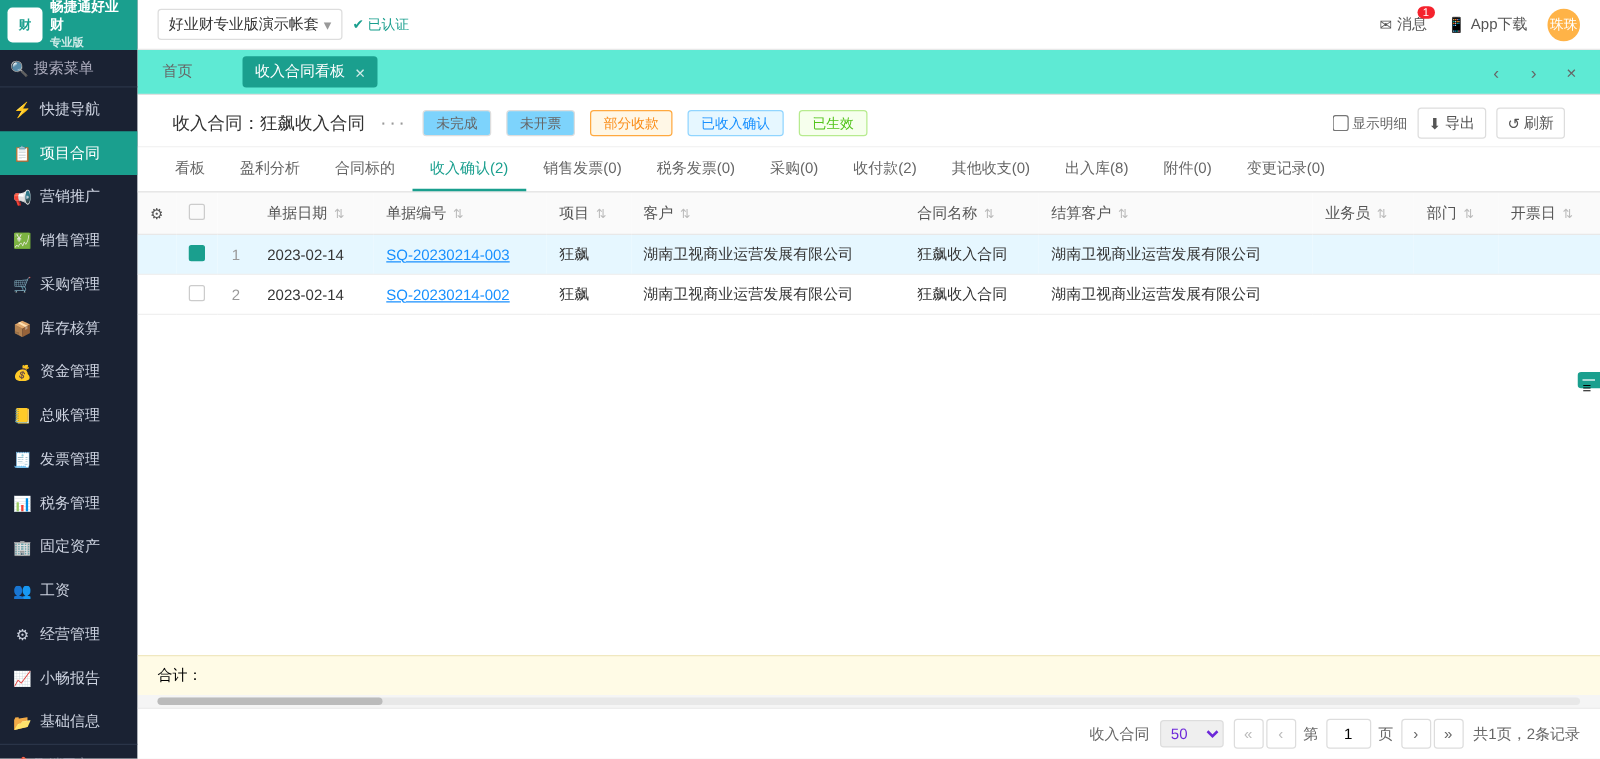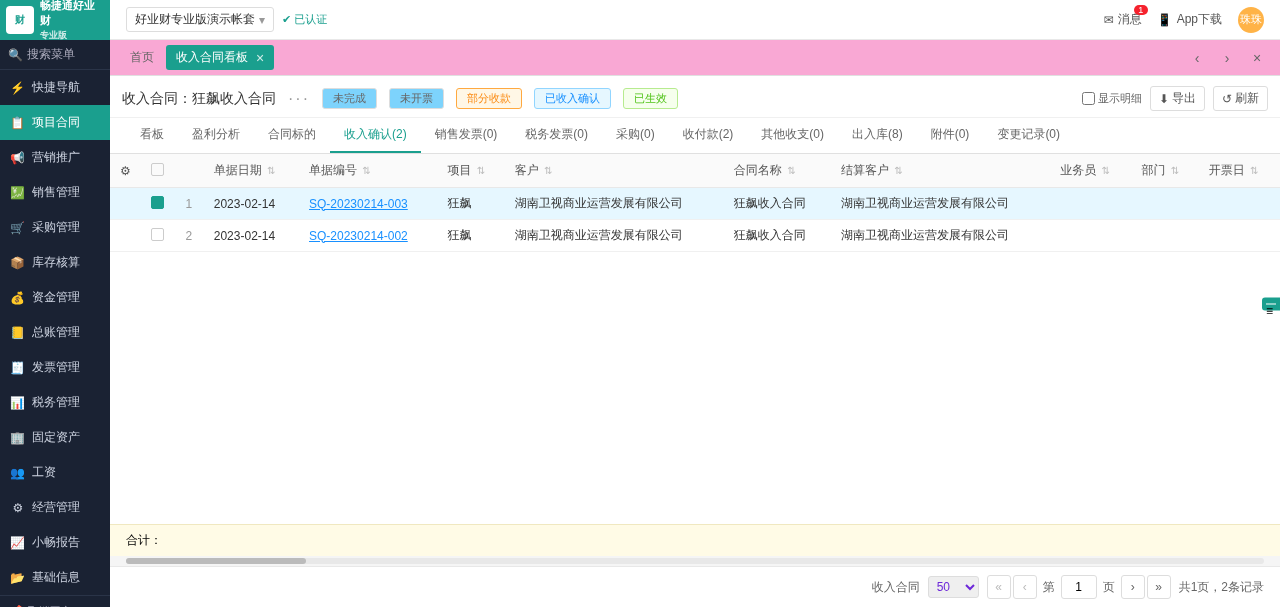--- a/index.html
+++ b/index.html
@@ -24,30 +24,30 @@
     .topbar { background: #fff; height: 40px; display: flex; align-items: center; justify-content: space-between; padding: 0 16px; border-bottom: 1px solid #e8e8e8; flex-shrink: 0; }
     .topbar-left { display: flex; gap: 8px; }
     .company-select { display: flex; align-items: center; gap: 4px; font-size: 12px; color: #333; border: 1px solid #ddd; padding: 3px 8px; border-radius: 3px; cursor: pointer; max-width: 200px; }
     .verified-badge { display: flex; align-items: center; gap: 3px; font-size: 11px; color: #1a9f8e; }
     .topbar-right { display: flex; align-items: center; gap: 16px; }
     .topbar-action { display: flex; align-items: center; gap: 4px; font-size: 12px; color: #555; cursor: pointer; position: relative; }
     .badge { background: #f5222d; color: #fff; font-size: 9px; border-radius: 8px; padding: 0 4px; position: absolute; top: -6px; right: -6px; min-width: 14px; text-align: center; }
     .avatar { width: 26px; height: 26px; background: #ffb347; border-radius: 50%; display: flex; align-items: center; justify-content: center; color: #fff; font-size: 11px; }
 
     
-    .nav-tabs { background: #f9a8d4; border-bottom: 1px solid #e0e0e0; display: flex; align-items: center; padding: 0 12px; gap: 4px; flex-shrink: 0; height: 36px; }
+    .nav-tabs { background: #5eead4; border-bottom: 1px solid #e0e0e0; display: flex; align-items: center; padding: 0 12px; gap: 4px; flex-shrink: 0; height: 36px; }
     .nav-home { font-size: 12px; color: #666; padding: 4px 8px; cursor: pointer; }
-    .nav-tab-item { display: flex; align-items: center; gap: 4px; background: #1a9f8e; color: #fff; border-radius: 3px; padding: 4px 10px; font-size: 12px; cursor: pointer; }
+    .nav-tab-item { display: flex; align-items: center; gap: 4px; background: #1a9f8e; color: #fff; border-radius: 3px; padding: 4px 10px; font-size: 12px; cursor: pointer; margin-left: 28px; }
     .nav-tab-close { font-size: 14px; color: rgba(255,255,255,0.8); margin-left: 4px; }
     .nav-controls { margin-left: auto; display: flex; align-items: center; gap: 8px; }
     .nav-ctrl-btn { width: 22px; height: 22px; display: flex; align-items: center; justify-content: center; cursor: pointer; color: #666; font-size: 14px; }
 
     
     .content { flex: 1; background: #fff; overflow: hidden; display: flex; flex-direction: column; }
-    .content-header { padding: 10px 12px 6px; display: flex; align-items: center; gap: 12px; border-bottom: 1px solid #f0f0f0; flex-shrink: 0; }
+    .content-header { padding: 10px 28px 6px; display: flex; align-items: center; gap: 12px; border-bottom: 1px solid #f0f0f0; flex-shrink: 0; }
     .content-title { font-size: 14px; color: #333; font-weight: 500; }
     .content-more { color: #999; cursor: pointer; font-size: 16px; letter-spacing: 2px; }
     .status-btn { padding: 2px 10px; border-radius: 3px; font-size: 11px; cursor: pointer; border: 1px solid #ddd; background: #7dd3fc; color: #666; }
     .status-btn.partial { background: #fff7e6; border-color: #ffa940; color: #fa8c16; }
     .status-btn.confirmed { background: #e6f7ff; border-color: #91d5ff; color: #1890ff; }
     .status-btn.effective { background: #f6ffed; border-color: #b7eb8f; color: #52c41a; }
     .content-actions { margin-left: auto; display: flex; align-items: center; gap: 8px; }
     .show-detail { display: flex; align-items: center; gap: 3px; font-size: 11px; color: #666; }
     .action-btn { display: flex; align-items: center; gap: 3px; font-size: 12px; color: #555; cursor: pointer; padding: 3px 8px; border: 1px solid #ddd; border-radius: 3px; background: #fff; }
 

